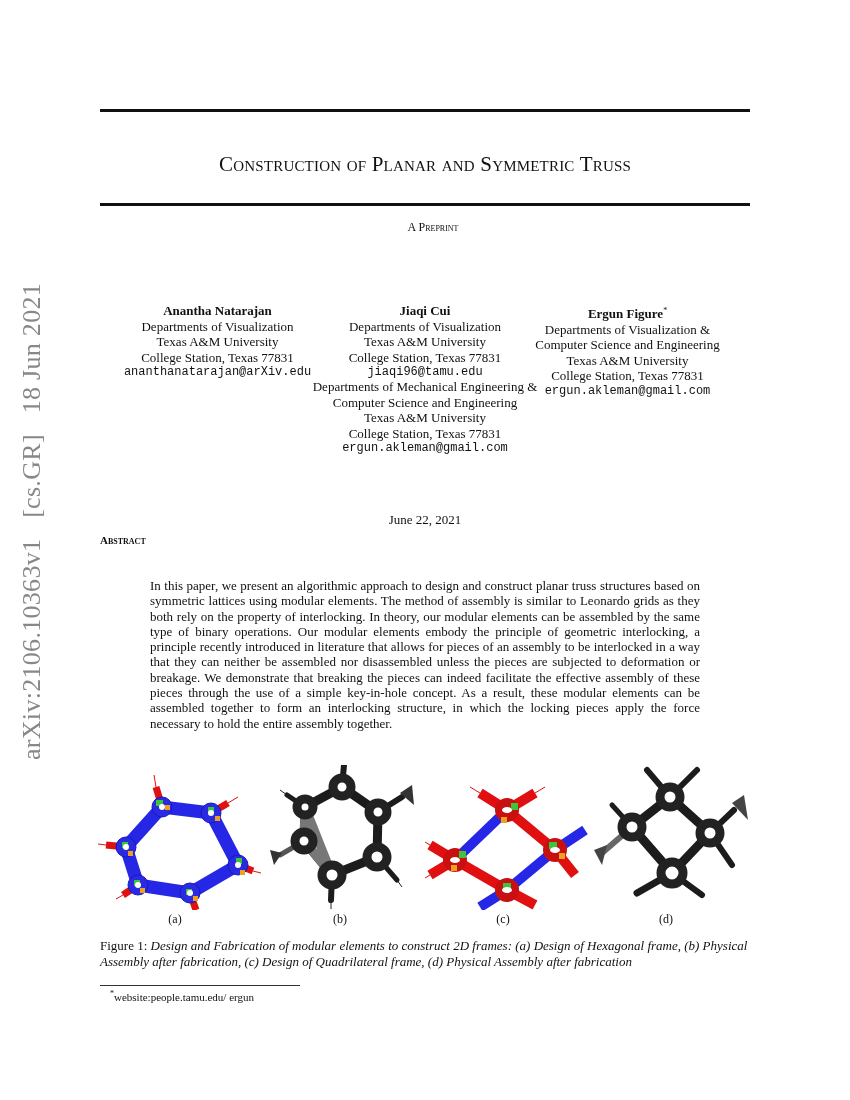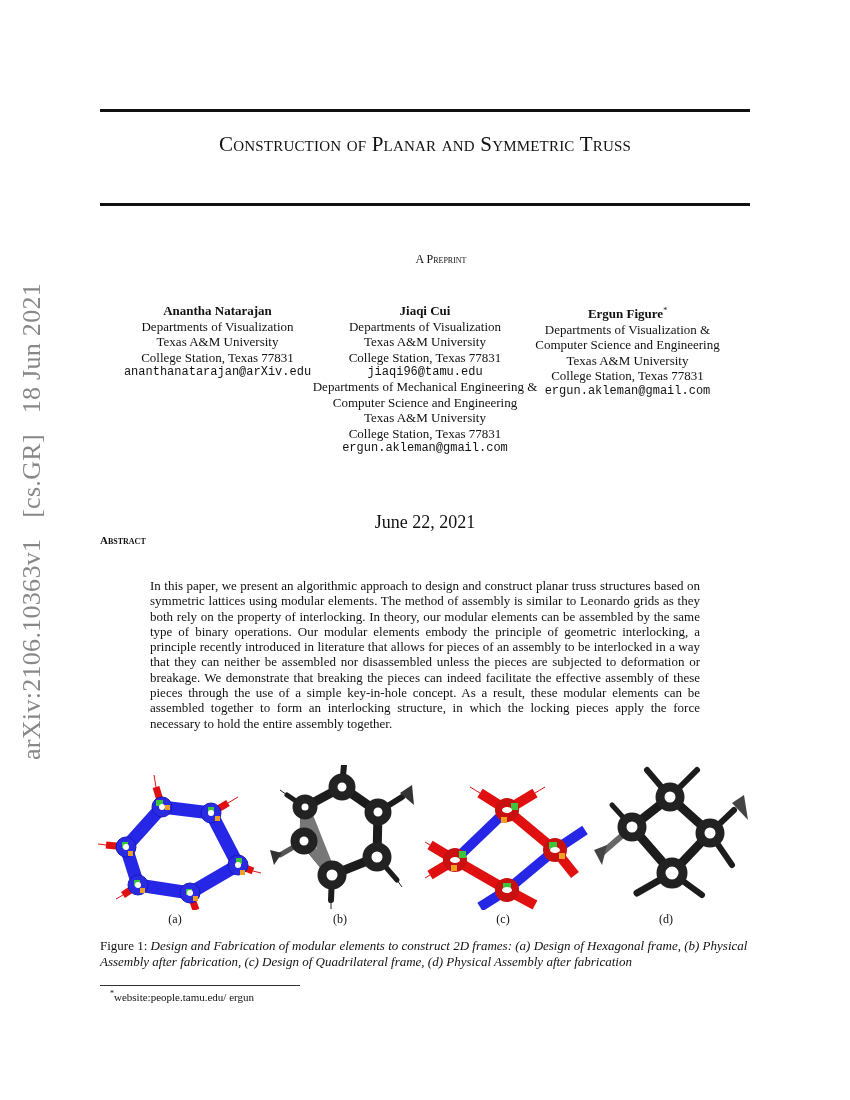--- a/index.html
+++ b/index.html
@@ -2,35 +2,35 @@
 <html><head>
 <meta charset="utf-8">
 <style>
   html, body { margin: 0; padding: 0; background: #ffffff; }
   body { width: 850px; height: 1100px; position: relative; overflow: hidden;
          font-family: "Liberation Serif", "DejaVu Serif", serif; color: #111; }
   .rule-top { position: absolute; left: 100px; width: 650px; top: 109px; height: 3px; background: #111; }
   .rule-bot { position: absolute; left: 100px; width: 650px; top: 203px; height: 3px; background: #111; }
   .title { position: absolute; left: 100px; width: 650px; top: 130px; text-align: center;
            font-size: 21px; line-height: 28px; font-variant: small-caps; letter-spacing: 0.2px; }
-  .title span { display: block; }
-  .preprint { position: absolute; left: 116px; width: 650px; top: 220px; text-align: center;
-              font-size: 12px; font-variant: small-caps; margin-top: 32px; }
+  .title span { display: block; margin-top: 20px; }
+  .preprint { position: absolute; left: 108px; width: 650px; top: 220px; text-align: center;
+              font-size: 12px; font-variant: small-caps; }
   .author { position: absolute; text-align: center; font-size: 13px; line-height: 15.5px; }
   .author .name { font-weight: bold; margin-top: 38px; }
   .author .mail { font-family: "Liberation Mono", "DejaVu Sans Mono", monospace; font-size: 12px; }
   .a1 { left: 110px; width: 215px; top: 265px; }
   .a2 { left: 325px; width: 200px; top: 265px; }
   .a3 { left: 520px; width: 215px; top: 265px; }
   .a4 { left: 275px; width: 300px; top: 379px; }
   .sup { font-size: 8px; vertical-align: super; font-weight: normal; }
   .arxiv { position: absolute; left: 17px; top: 760px; transform-origin: 0 0; transform: rotate(-90deg);
            white-space: nowrap; font-size: 26px; color: #888; letter-spacing: 0.3px; }
   .arxiv span { margin-right: 14px; }
-  .date { position: absolute; left: 100px; width: 650px; top: 512px; text-align: center; font-size: 18px; }
+  .date { position: absolute; left: 100px; width: 650px; top: 512px; text-align: center; font-size: 13px; }
   .abs-h { position: absolute; left: 100px; width: 650px; top: 534px; text-align: left;
            font-size: 11px; font-weight: bold; font-variant: small-caps; }
   .abs { position: absolute; left: 150px; width: 550px; top: 578px; font-size: 13px; line-height: 15.3px;
          text-align: justify; }
   .fig { position: absolute; top: 765px; }
   .figlabel { position: absolute; top: 912px; font-size: 12px; text-align: center; width: 40px; }
   .caption { position: absolute; left: 100px; width: 650px; top: 938px; font-size: 13px; line-height: 16px; }
   .caption em { font-style: italic; }
   .fn-rule { position: absolute; left: 100px; top: 985px; width: 200px; height: 1px; background: #333; }
   .fn { position: absolute; left: 110px; top: 989px; font-size: 11px; }

